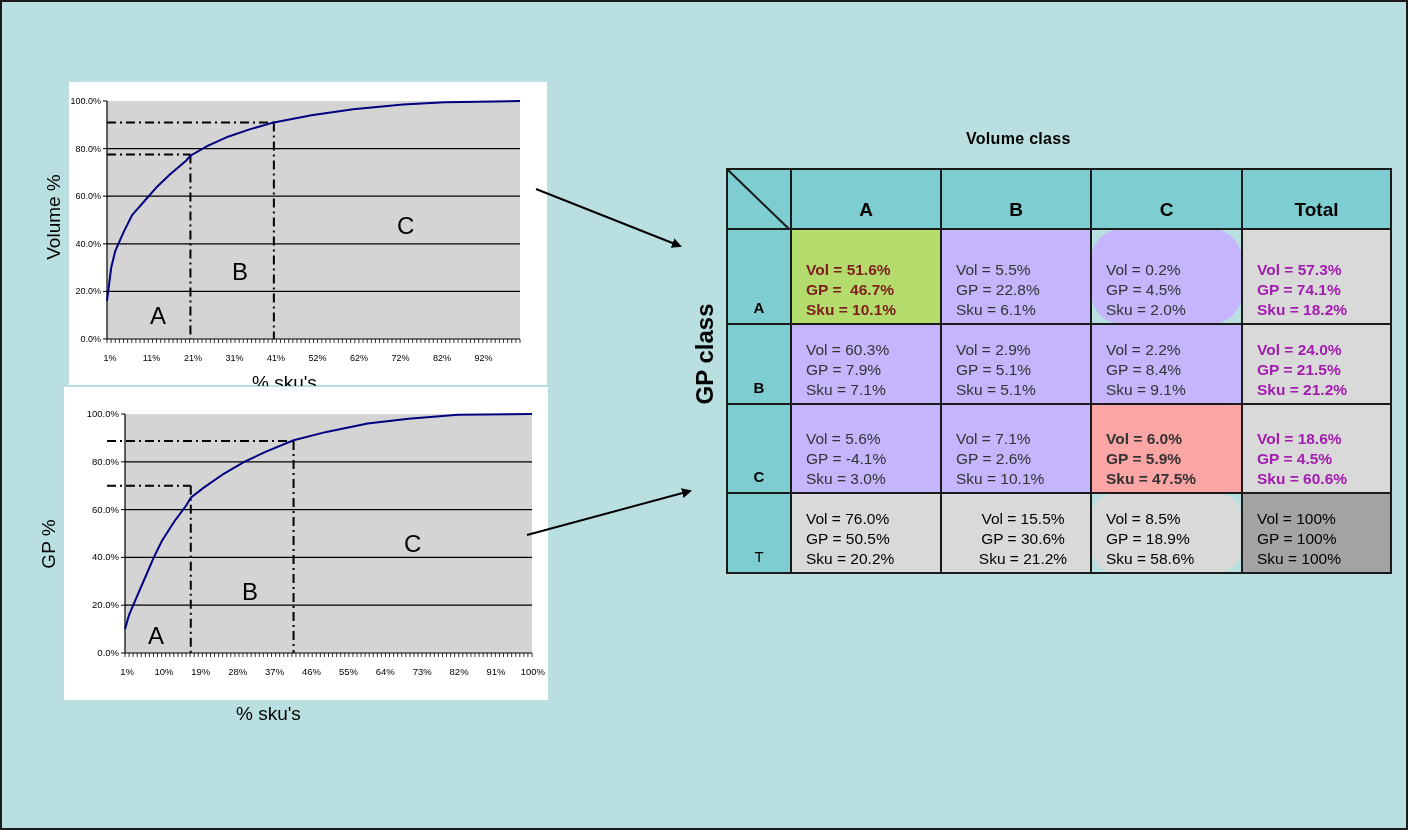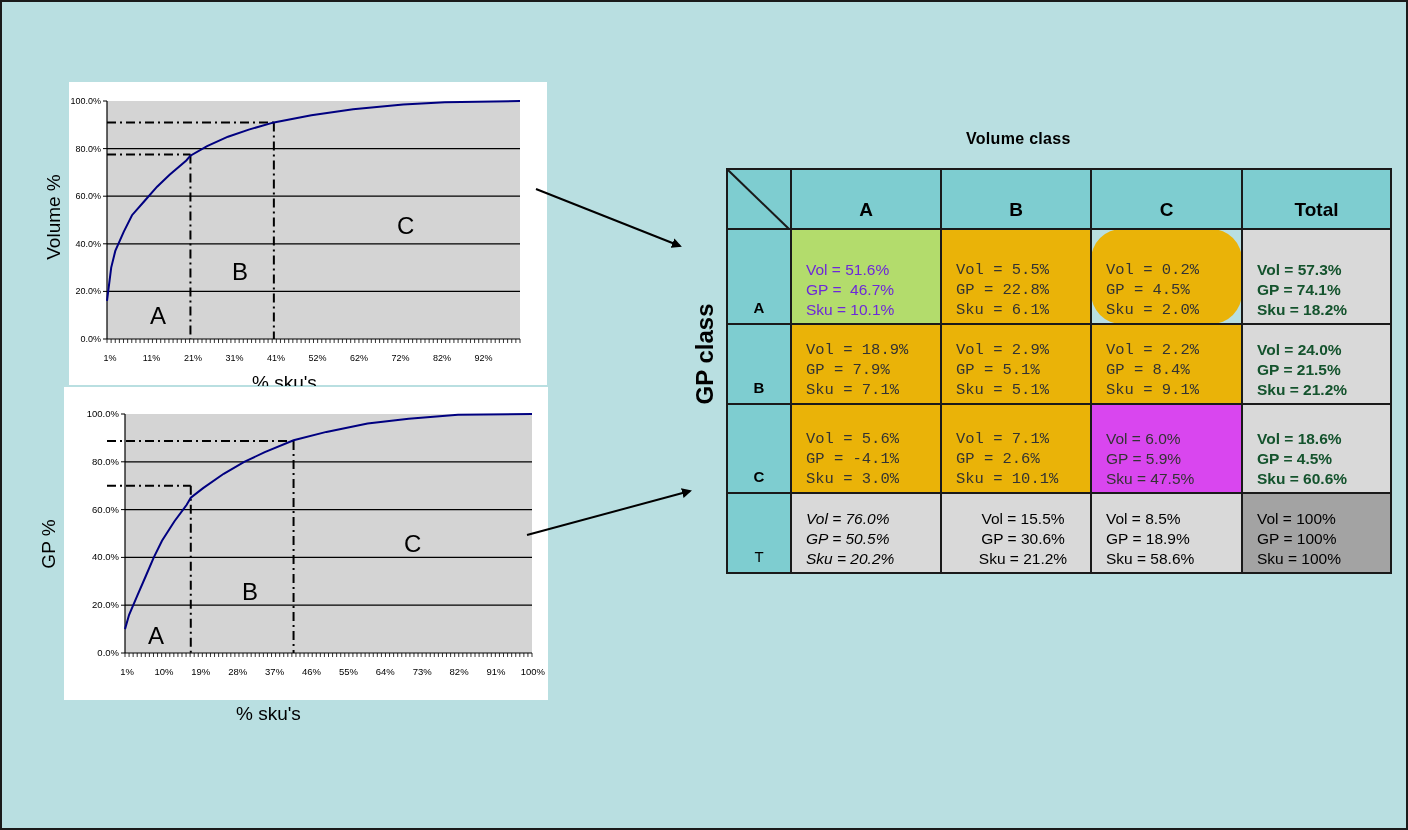--- a/index.html
+++ b/index.html
@@ -12,24 +12,24 @@
   .matrix-title { position:absolute; left:966px; top:130px; font-size:16px; font-weight:bold; color:#000; letter-spacing:0.3px; }
   .gp-title { position:absolute; left:640px; top:340px; width:130px; text-align:center; font-size:24px; font-weight:bold; color:#000; transform:rotate(-90deg); }
   table.matrix { position:absolute; left:726px; top:168px; border-collapse:collapse; border:2px solid #1a1a1a; }
   table.matrix td { border:2px solid #1a1a1a; padding:0; vertical-align:middle; }
   .hdr { background:#7ecdd0; font-weight:bold; font-size:19px; text-align:center; vertical-align:bottom !important; }
   .hdr span { display:block; padding-bottom:7px; }
   .rowhdr { background:#7ecdd0; font-weight:bold; font-size:15px; text-align:center; vertical-align:bottom !important; }
   .rowhdr span { display:block; padding-bottom:7px; }
   .cell { font-size:15.5px; line-height:20px; padding-left:14px !important; padding-top:18px !important; vertical-align:top; }
   .cell div { white-space:pre; }
-  .white { background:#eab308; color:#333; font-weight:normal;font-family:Liberation Mono, monospace; }
-  .grey { background:#d9d9d9; color:#14532d; font-weight:bold; }
-  .green { background:#b3dc6c; color:#6d28d9; font-weight:normal; }
-  .red { background:#d946ef; color:#333; font-weight:normal; }
+  .white { background:#c4b5fd; color:#333; font-weight:normal; }
+  .grey { background:#d9d9d9; color:#a21caf; font-weight:bold; }
+  .green { background:#b3dc6c; color:#7f1d1d; font-weight:bold; }
+  .red { background:#fca5a5; color:#333; font-weight:bold; }
   .dark { background:#a3a3a3; color:#000; font-weight:bold; }
   .tot { color:#000; font-weight:normal; }
   .corner { position:relative; background:#7ecdd0; }
   .corner svg { position:absolute; left:0; top:0; }
 </style>
 </head>
 <body>
 
 <div class="frame"></div>
 
@@ -382,21 +382,21 @@
       <div>Vol = 57.3%</div>
           <div>GP = 74.1%</div>
           <div>Sku = 18.2%</div>
     </td>
   </tr>
   <tr style="height:80px;">
     <td class="rowhdr">
           <span>B</span>
         </td>
     <td class="cell white" style="padding-top:12px !important;">
-      <div>Vol = 18.9%</div>
+      <div>Vol = 60.3%</div>
           <div>GP = 7.9%</div>
           <div>Sku = 7.1%</div>
     </td>
     <td class="cell white" style="padding-top:12px !important;margin-left:12px;">
       <div>Vol = 2.9%</div>
           <div>GP = 5.1%</div>
           <div>Sku = 5.1%</div>
     </td>
     <td class="cell white" style="padding-top:12px !important;">
       <div>Vol = 2.2%</div>
@@ -431,31 +431,31 @@
     <td class="cell grey" style="padding-top:20px !important;">
       <div>Vol = 18.6%</div>
           <div>GP = 4.5%</div>
           <div>Sku = 60.6%</div>
     </td>
   </tr>
   <tr style="height:80px;">
     <td class="rowhdr">
           <span style="font-weight:normal;">T</span>
         </td>
-    <td class="cell grey tot" style="padding-top:12px !important;font-style:italic;">
+    <td class="cell grey tot" style="padding-top:12px !important;">
       <div>Vol = 76.0%</div>
           <div>GP = 50.5%</div>
           <div>Sku = 20.2%</div>
     </td>
     <td class="cell grey tot" style="padding-top:12px !important;text-align:center;">
       <div>Vol = 15.5%</div>
           <div>GP = 30.6%</div>
           <div>Sku = 21.2%</div>
     </td>
-    <td class="cell grey tot" style="padding-top:12px !important;">
+    <td class="cell grey tot" style="padding-top:12px !important;border-radius:25px;">
       <div>Vol = 8.5%</div>
           <div>GP = 18.9%</div>
           <div>Sku = 58.6%</div>
     </td>
     <td class="cell dark tot" style="padding-top:12px !important;">
       <div>Vol = 100%</div>
           <div>GP = 100%</div>
           <div>Sku = 100%</div>
     </td>
   </tr>

